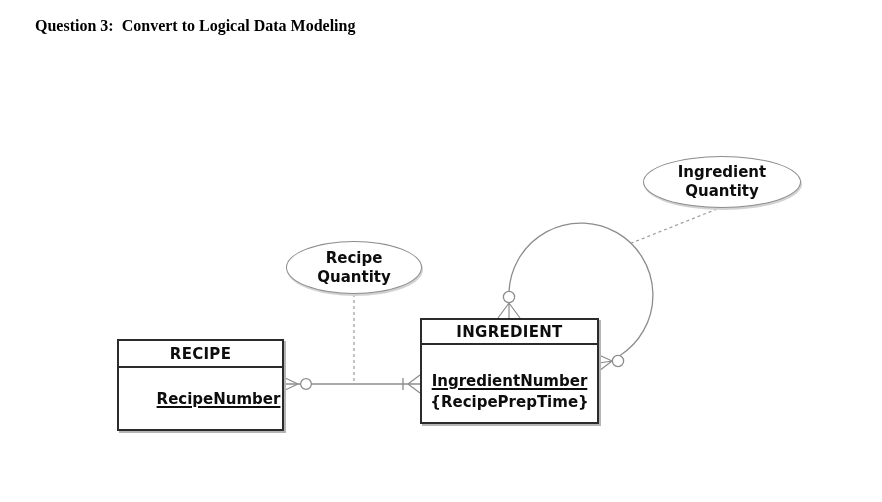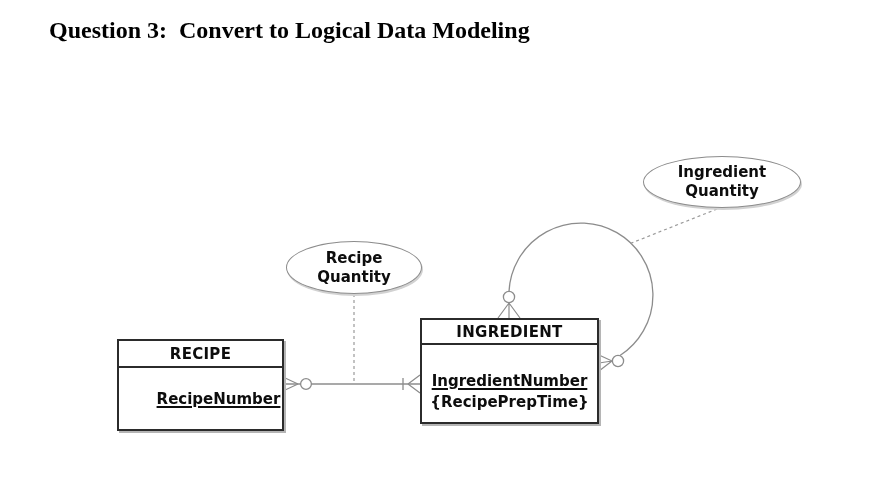--- a/index.html
+++ b/index.html
@@ -1,20 +1,20 @@
 <!DOCTYPE html>
 <html><head>
 <meta charset="utf-8">
 <style>
   html,body{margin:0;padding:0;background:#ffffff;}
   #page{position:relative;width:882px;height:502px;background:#ffffff;overflow:hidden;
         font-family:"DejaVu Sans","Liberation Sans",sans-serif;color:#0d0d0d;}
-  #title{position:absolute;left:49px;top:17px;
+  #title{position:absolute;left:35px;top:17px;
          font-family:"Liberation Serif","DejaVu Serif",serif;
-         font-weight:bold;font-size:24px;color:#000;white-space:pre;}
+         font-weight:bold;font-size:16px;color:#000;white-space:pre;}
   svg.connectors{position:absolute;left:0;top:0;width:882px;height:502px;}
 
   .entity{position:absolute;background:#ffffff;border:2px solid #2b2b2b;
           box-shadow:2px 2px 0 #b5b5b5;box-sizing:border-box;}
   .entity .hdr{border-bottom:2px solid #2b2b2b;display:flex;align-items:center;justify-content:center;
           font-weight:bold;font-size:15px;letter-spacing:.3px;}
   .entity .body{display:flex;flex-direction:column;align-items:center;justify-content:center;
           font-weight:bold;font-size:15px;}
   .entity .attr{line-height:20px;white-space:nowrap;}
   .attr.pk{text-decoration:underline;text-decoration-thickness:1.5px;text-underline-offset:2px;}

